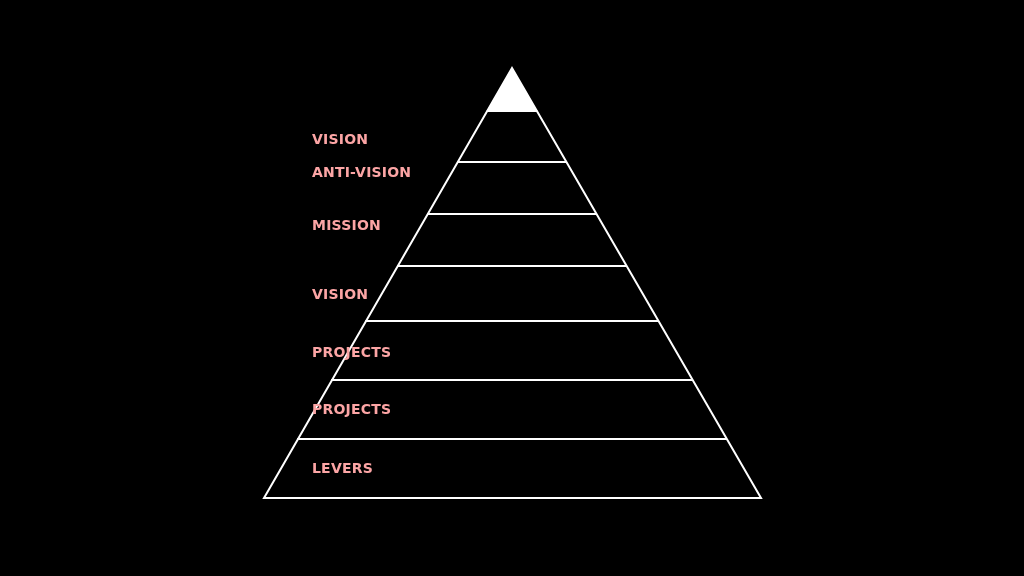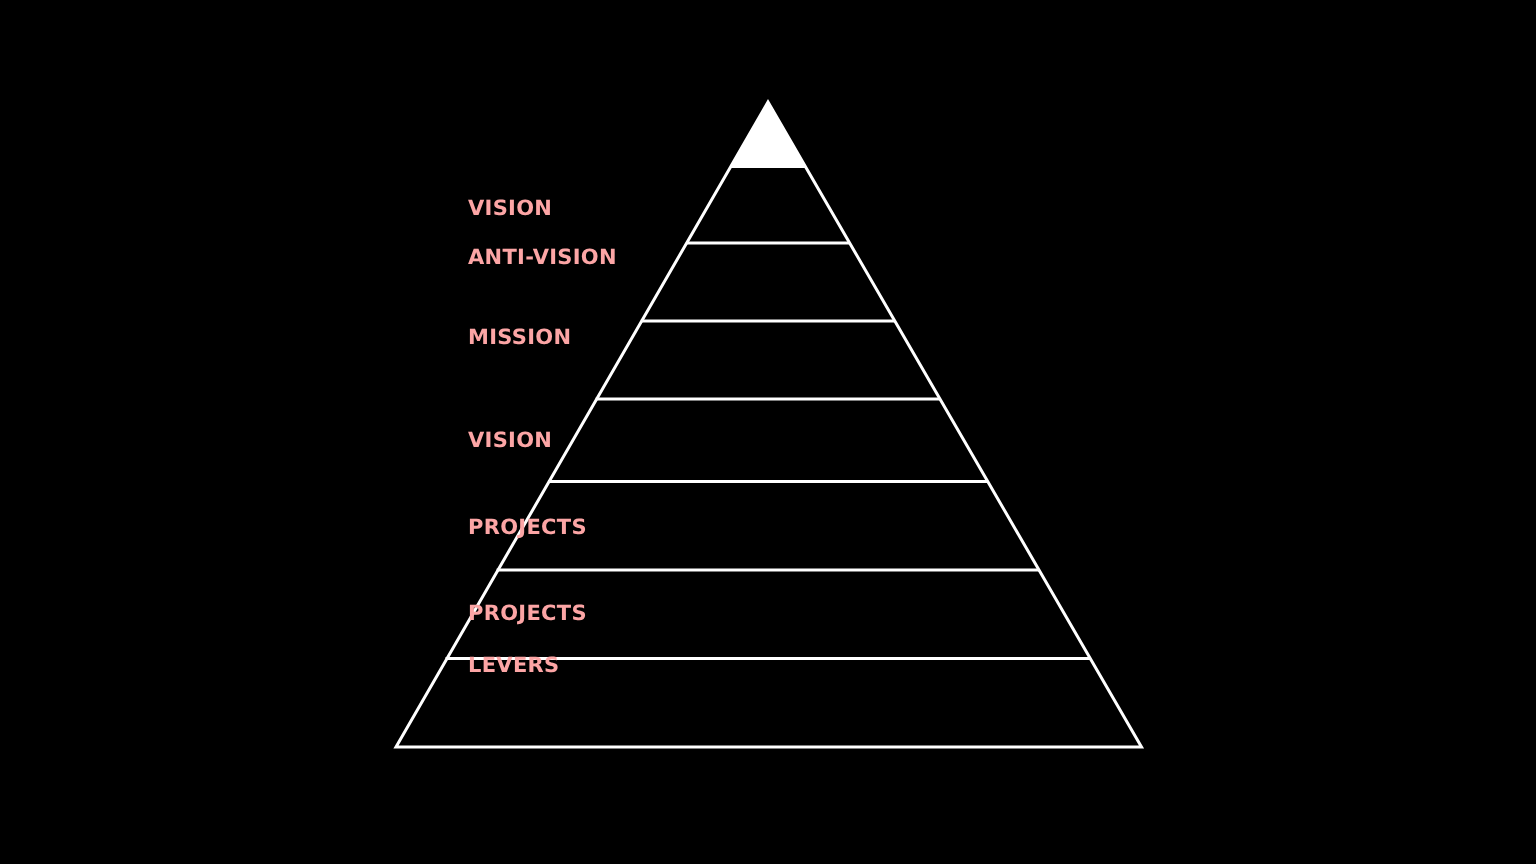--- a/index.html
+++ b/index.html
@@ -36,13 +36,13 @@
   <line x1="331.1" y1="380" x2="692.7" y2="380" stroke="#ffffff" stroke-width="2"></line>
   <line x1="297.0" y1="439" x2="726.9" y2="439" stroke="#ffffff" stroke-width="2"></line>
 </svg>
 
 <div class="tier-label" style="top:139px">VISION</div>
 <div class="tier-label" style="top:172px">ANTI-VISION</div>
 <div class="tier-label" style="top:225px">MISSION</div>
 <div class="tier-label" style="top:294px">VISION</div>
 <div class="tier-label" style="top:352px">PROJECTS</div>
 <div class="tier-label" style="top:409px">PROJECTS</div>
-<div class="tier-label" style="top:444px">LEVERS</div>
+<div class="tier-label" style="top:468px">LEVERS</div>
 
 </body></html>

